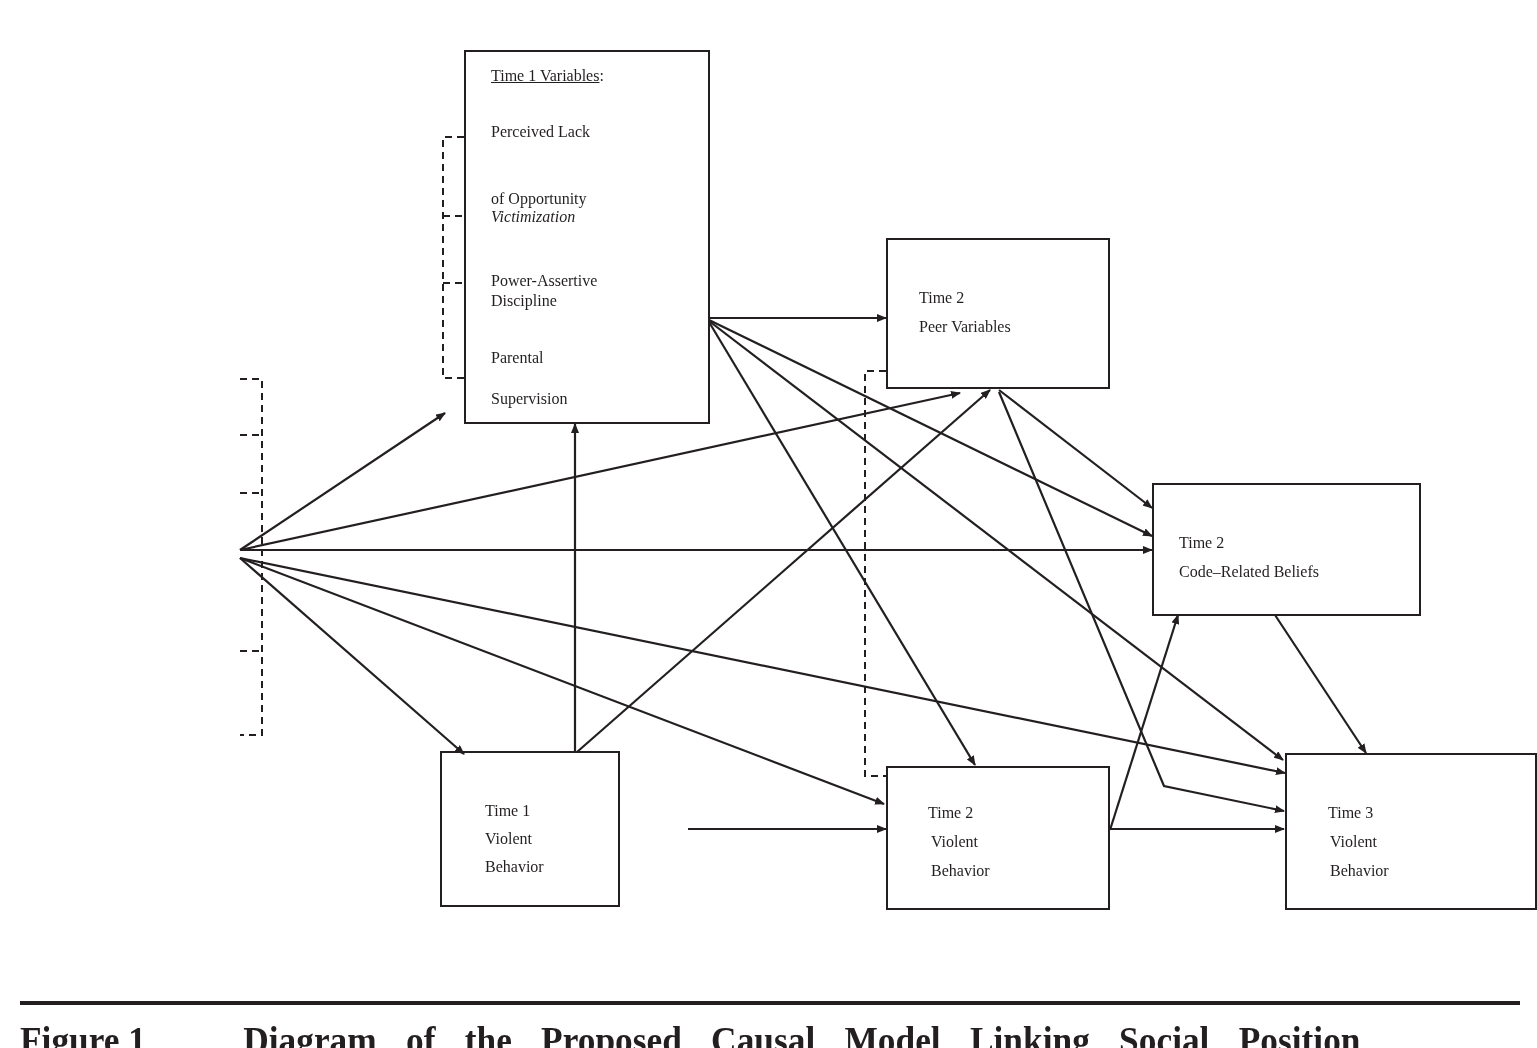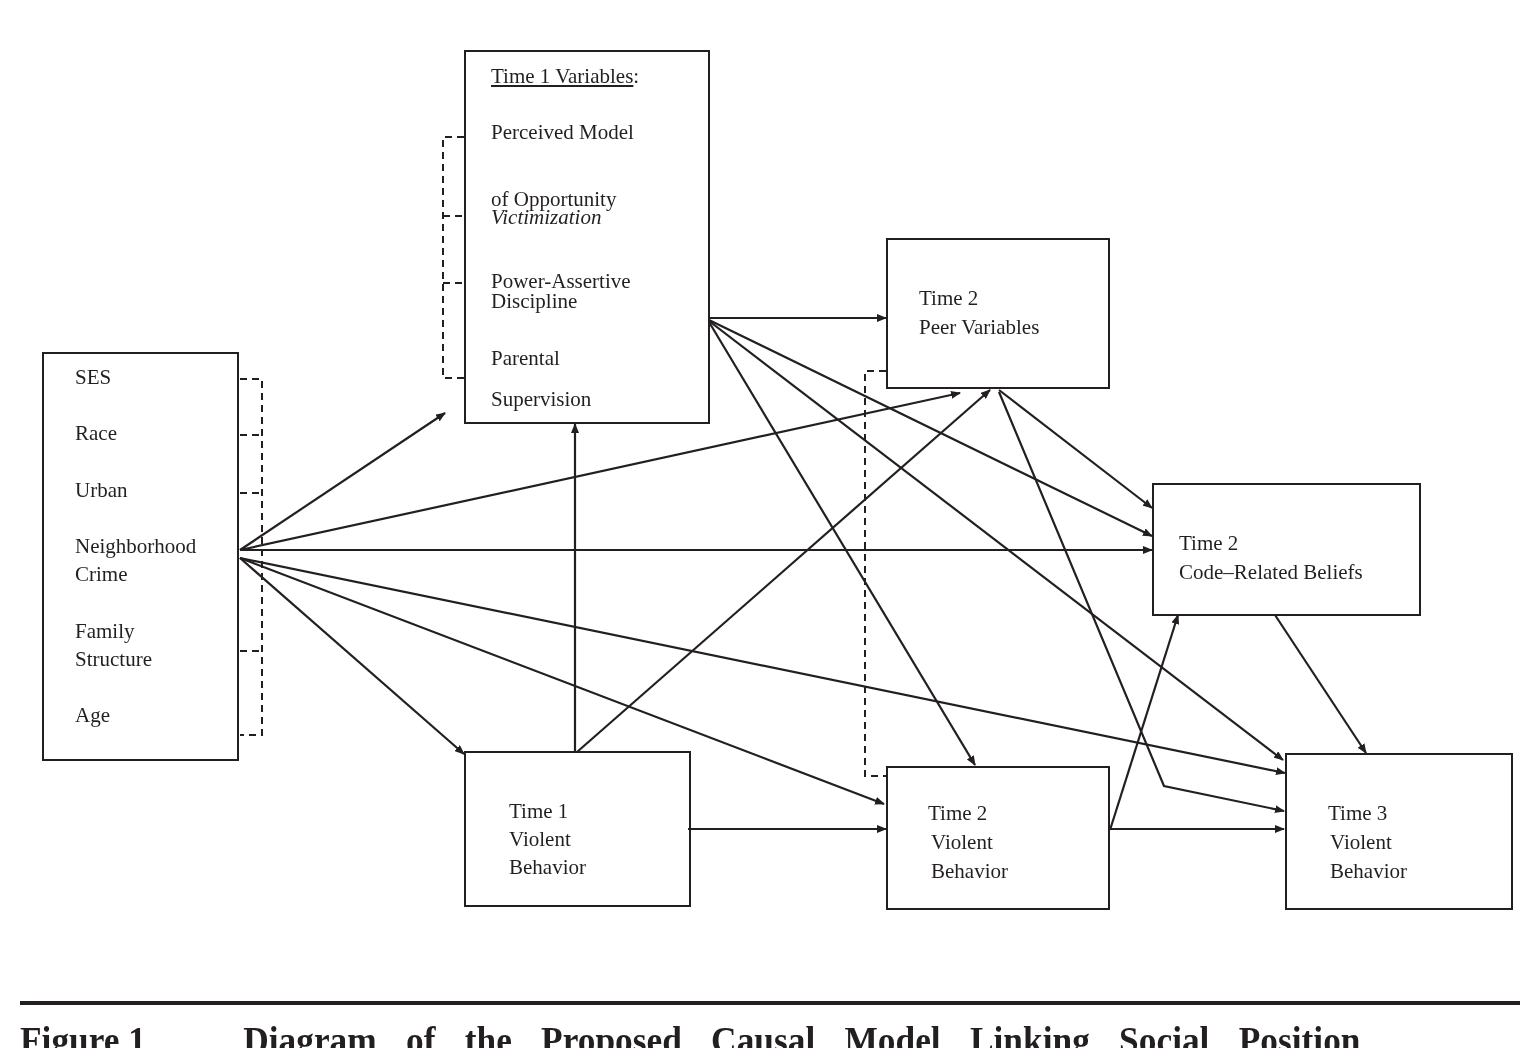--- a/index.html
+++ b/index.html
@@ -1,19 +1,19 @@
 <!DOCTYPE html>
 <html><head>
 <meta charset="utf-8">
 <style>
   html, body { margin:0; padding:0; background:#ffffff; }
   body { width:1537px; height:1048px; position:relative; overflow:hidden; font-family:"Liberation Serif","DejaVu Serif",serif; color:#231f20; }
   #diagram { position:absolute; left:0; top:0; width:1537px; height:1000px; }
   .box { position:absolute; border:2px solid #231f20; background:transparent; box-sizing:border-box; }
-  .lbl { position:absolute; font-size:21px; line-height:28px; white-space:nowrap; }
+  .lbl { position:absolute; font-size:16px; line-height:28px; white-space:nowrap; }
   .hdr { text-decoration:underline; }
   .rule { position:absolute; left:20px; top:1001px; width:1500px; height:4px; background:#231f20; }
   .caption { position:absolute; left:20px; top:1018px; font-family:"Liberation Serif",serif; font-weight:bold; font-size:38px; letter-spacing:0px; white-space:nowrap; transform:scaleX(0.93); transform-origin:left; }
   .caption .fig { display:inline-block; width:240px; }
   .caption .ttl { word-spacing:22px; }
 </style>
 </head>
 <body>
 
 <div id="diagram">
@@ -54,65 +54,55 @@
       <line x1="240" y1="435" x2="262" y2="435"></line>
       <line x1="240" y1="493" x2="262" y2="493"></line>
       <line x1="240" y1="651" x2="262" y2="651"></line>
       <polyline points="464,137 443,137 443,378 464,378"></polyline>
       <line x1="443" y1="216" x2="464" y2="216"></line>
       <line x1="443" y1="283" x2="464" y2="283"></line>
       <polyline points="886,371 865,371 865,776 886,776"></polyline>
     </g>
   </svg>
 
-  <div class="box" style="left:42px;top:352px;width:197px;height:409px;">
-    <span class="lbl" style="left:31px;top:9px;">SES</span>
-    <span class="lbl" style="left:31px;top:65px;">Race</span>
-    <span class="lbl" style="left:31px;top:122px;">Urban</span>
-    <span class="lbl" style="left:31px;top:178px;">Neighborhood</span>
-    <span class="lbl" style="left:31px;top:206px;">Crime</span>
-    <span class="lbl" style="left:31px;top:263px;">Family</span>
-    <span class="lbl" style="left:31px;top:291px;">Structure</span>
-    <span class="lbl" style="left:31px;top:347px;">Age</span>
-  </div>
 
   <div class="box" style="left:464px;top:50px;width:246px;height:374px;">
     <span class="lbl" style="left:25px;top:10px;"><span class="hdr">Time 1 Variables</span><span>:</span></span>
-    <span class="lbl" style="left:25px;top:66px;">Perceived Model</span>
+    <span class="lbl" style="left:25px;top:66px;">Perceived Lack</span>
     <span class="lbl" style="left:25px;top:94px;margin-top:39px;">of Opportunity</span>
     <span class="lbl" style="left:25px;top:151px;font-style:italic;">Victimization</span>
     <span class="lbl" style="left:25px;top:207px;margin-top:8px;">Power-Assertive</span>
     <span class="lbl" style="left:25px;top:235px;">Discipline</span>
     <span class="lbl" style="left:25px;top:292px;">Parental</span>
     <span class="lbl" style="left:25px;top:319px;margin-top:14px;">Supervision</span>
   </div>
 
   <div class="box" style="left:886px;top:238px;width:224px;height:151px;">
     <span class="lbl" style="left:31px;top:44px;">Time 2</span>
     <span class="lbl" style="left:31px;top:73px;">Peer Variables</span>
   </div>
 
   <div class="box" style="left:1152px;top:483px;width:269px;height:133px;">
     <span class="lbl" style="left:25px;top:44px;">Time 2</span>
     <span class="lbl" style="left:25px;top:73px;">Code–Related Beliefs</span>
   </div>
 
-  <div class="box" style="left:464px;top:751px;width:227px;height:156px;">
+  <div class="box" style="left:440px;top:751px;width:180px;height:156px;">
     <span class="lbl" style="left:43px;top:44px;">Time 1</span>
     <span class="lbl" style="left:43px;top:72px;">Violent</span>
     <span class="lbl" style="left:43px;top:100px;">Behavior</span>
   </div>
 
   <div class="box" style="left:886px;top:766px;width:224px;height:144px;">
     <span class="lbl" style="left:40px;top:31px;">Time 2</span>
     <span class="lbl" style="left:43px;top:60px;">Violent</span>
     <span class="lbl" style="left:43px;top:89px;">Behavior</span>
   </div>
 
-  <div class="box" style="left:1285px;top:753px;width:228px;height:157px;">
+  <div class="box" style="left:1285px;top:753px;width:252px;height:157px;">
     <span class="lbl" style="left:41px;top:44px;">Time 3</span>
     <span class="lbl" style="left:43px;top:73px;">Violent</span>
     <span class="lbl" style="left:43px;top:102px;">Behavior</span>
   </div>
 </div>
 
 <div class="rule"></div>
 <div class="caption">
   <span class="fig">Figure 1</span><span class="ttl">Diagram of the Proposed Causal Model Linking Social Position</span>
 </div>

